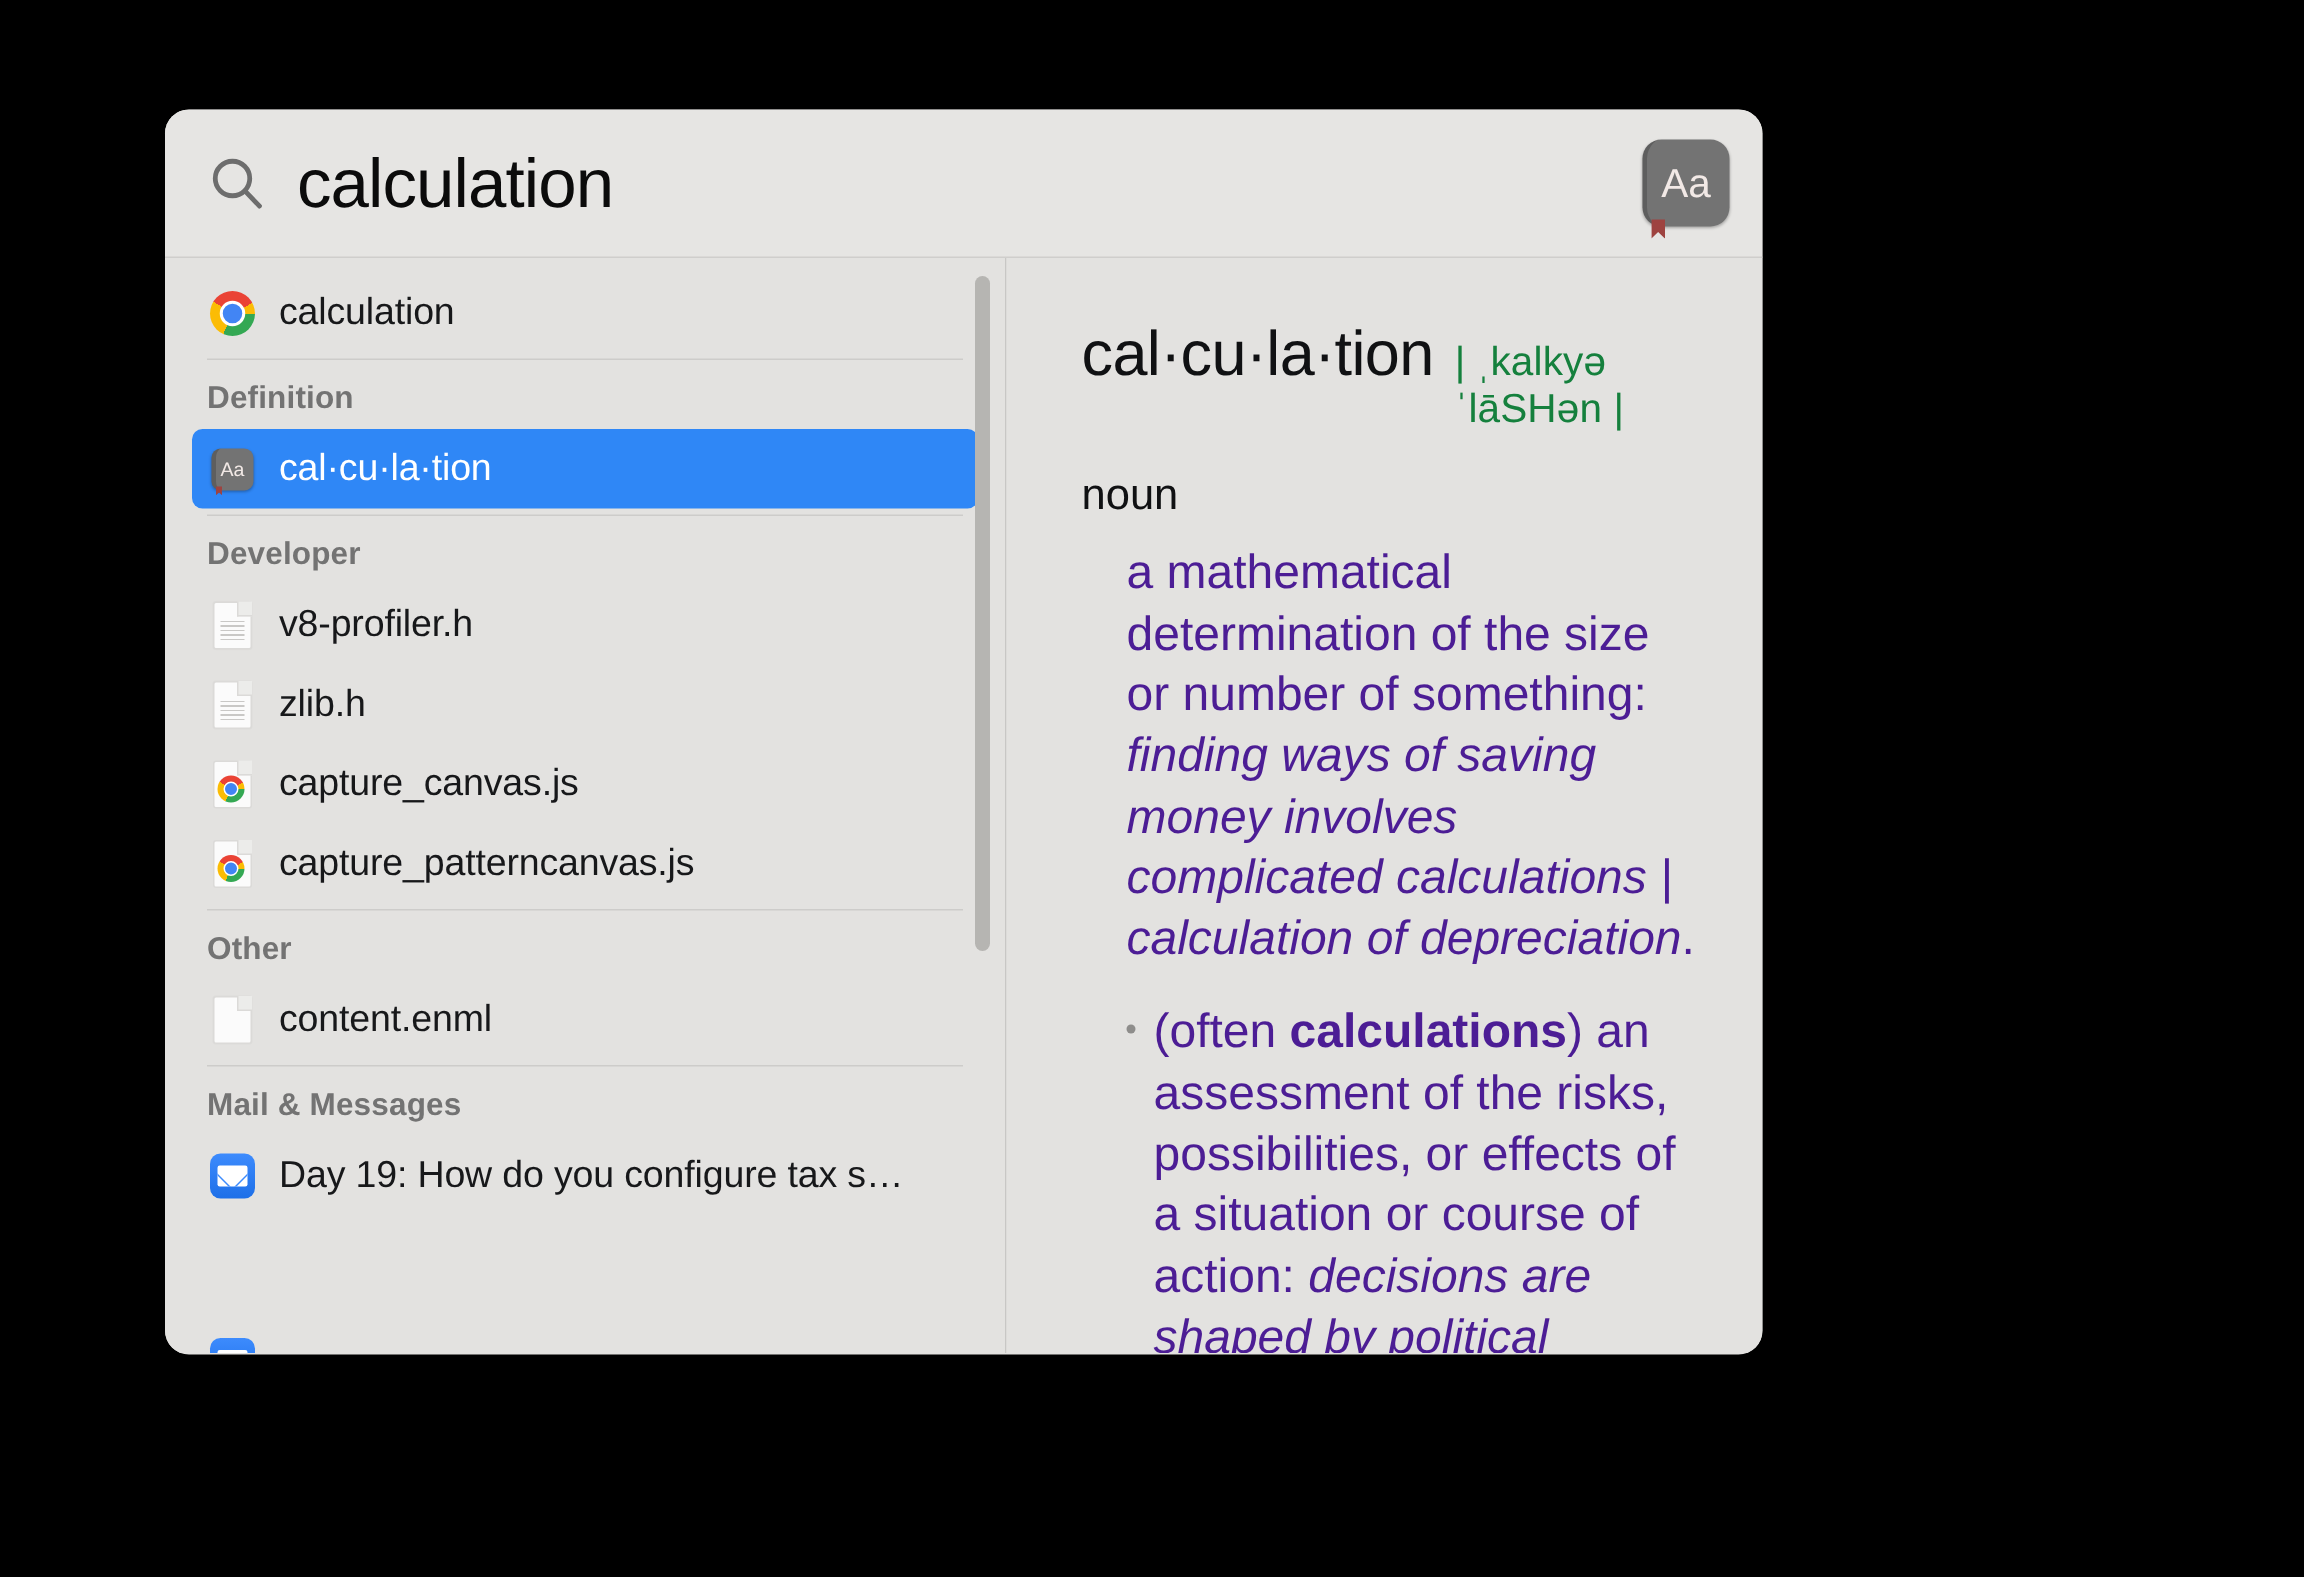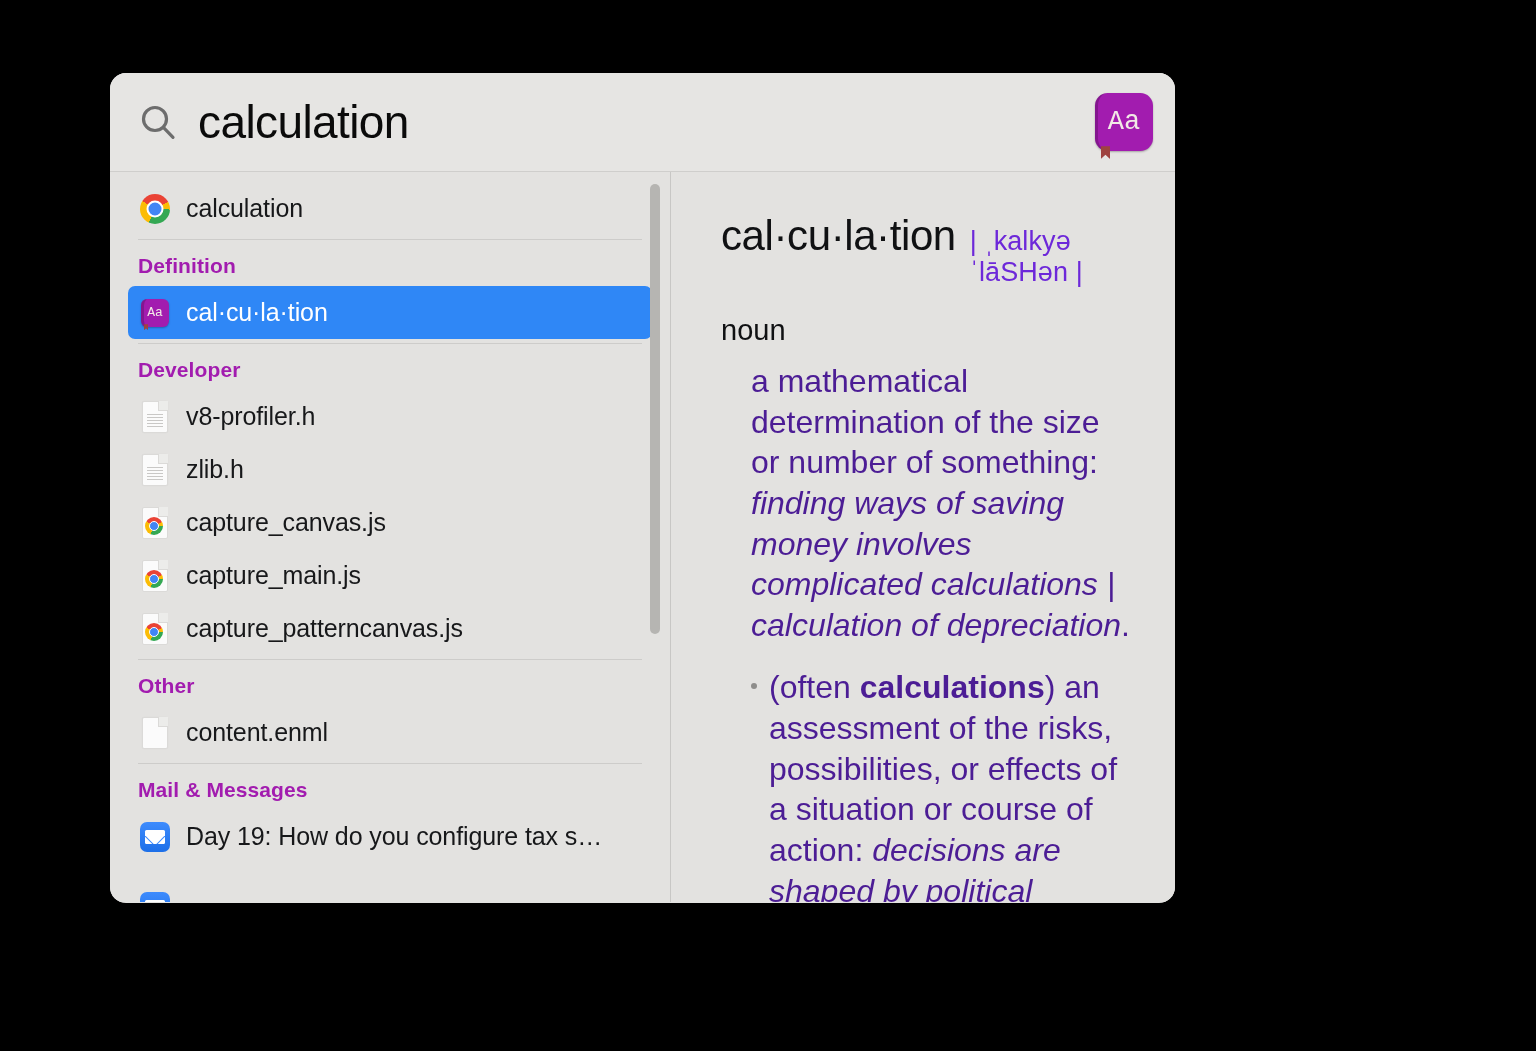--- a/index.html
+++ b/index.html
@@ -59,27 +59,27 @@
   #search-input::placeholder { color: #a4a3a1; }
 
   
   #app-badge {
     flex: 0 0 auto;
     width: 58px; height: 58px;
     margin-left: 16px;
   }
   .dict-icon {
     position: relative;
-    background: #a21caf;
+    background: #737373;
     border-radius: 22%;
     display: flex;
     align-items: center;
     justify-content: center;
     color: #f2e9e6;
-    font-family: Liberation Mono, monospace;
+    font-family: Liberation Sans, sans-serif;
     box-shadow: inset 5px 0 0 -2px rgba(0,0,0,0.18),
                 0 1px 2px rgba(0,0,0,0.28);
   }
   .dict-icon::after {
     content: "";
     position: absolute;
     left: 10%;
     bottom: -14%;
     width: 16%;
     height: 22%;
@@ -100,21 +100,21 @@
     width: 560px;
     flex: 0 0 560px;
     background: #e3e2e0;
     overflow: hidden;
     padding-top: 10px;
   }
   .result-group { padding: 0 0 0 0; }
   .group-header {
     font-size: 21px;
     font-weight: bold;
-    color: #a21caf;
+    color: #737373;
     padding: 10px 0 8px 28px;
     letter-spacing: 0.1px;
   }
   .group-divider {
     height: 1px;
     background: #cdccca;
     margin: 4px 28px 4px 28px;
   }
   .result-row {
     display: flex;
@@ -322,21 +322,21 @@
     gap: 14px;
     margin-bottom: 26px;
   }
   #headword {
     font-size: 42px;
     letter-spacing: -0.4px;
     color: #101113;
   }
   #pronunciation {
     font-size: 27px;
-    color: #6d28d9;
+    color: #15803d;
     letter-spacing: 0.1px;
   }
   #part-of-speech {
     font-size: 29px;
     color: #101113;
     margin-bottom: 14px;
   }
   .sense {
     font-size: 32px;
     line-height: 1.27;
@@ -449,28 +449,20 @@
 
         <div class="result-row">
           <span class="row-icon">
             <span class="chrome-doc">
                 <span class="mini-chrome"></span>
               </span>
           </span>
           <span class="row-label">capture_canvas.js</span>
         </div>
 
-        <div class="result-row">
-          <span class="row-icon">
-            <span class="chrome-doc">
-                <span class="mini-chrome"></span>
-              </span>
-          </span>
-          <span class="row-label">capture_main.js</span>
-        </div>
 
         <div class="result-row">
           <span class="row-icon">
             <span class="chrome-doc">
                 <span class="mini-chrome"></span>
               </span>
           </span>
           <span class="row-label">capture_patterncanvas.js</span>
         </div>
       </div>

